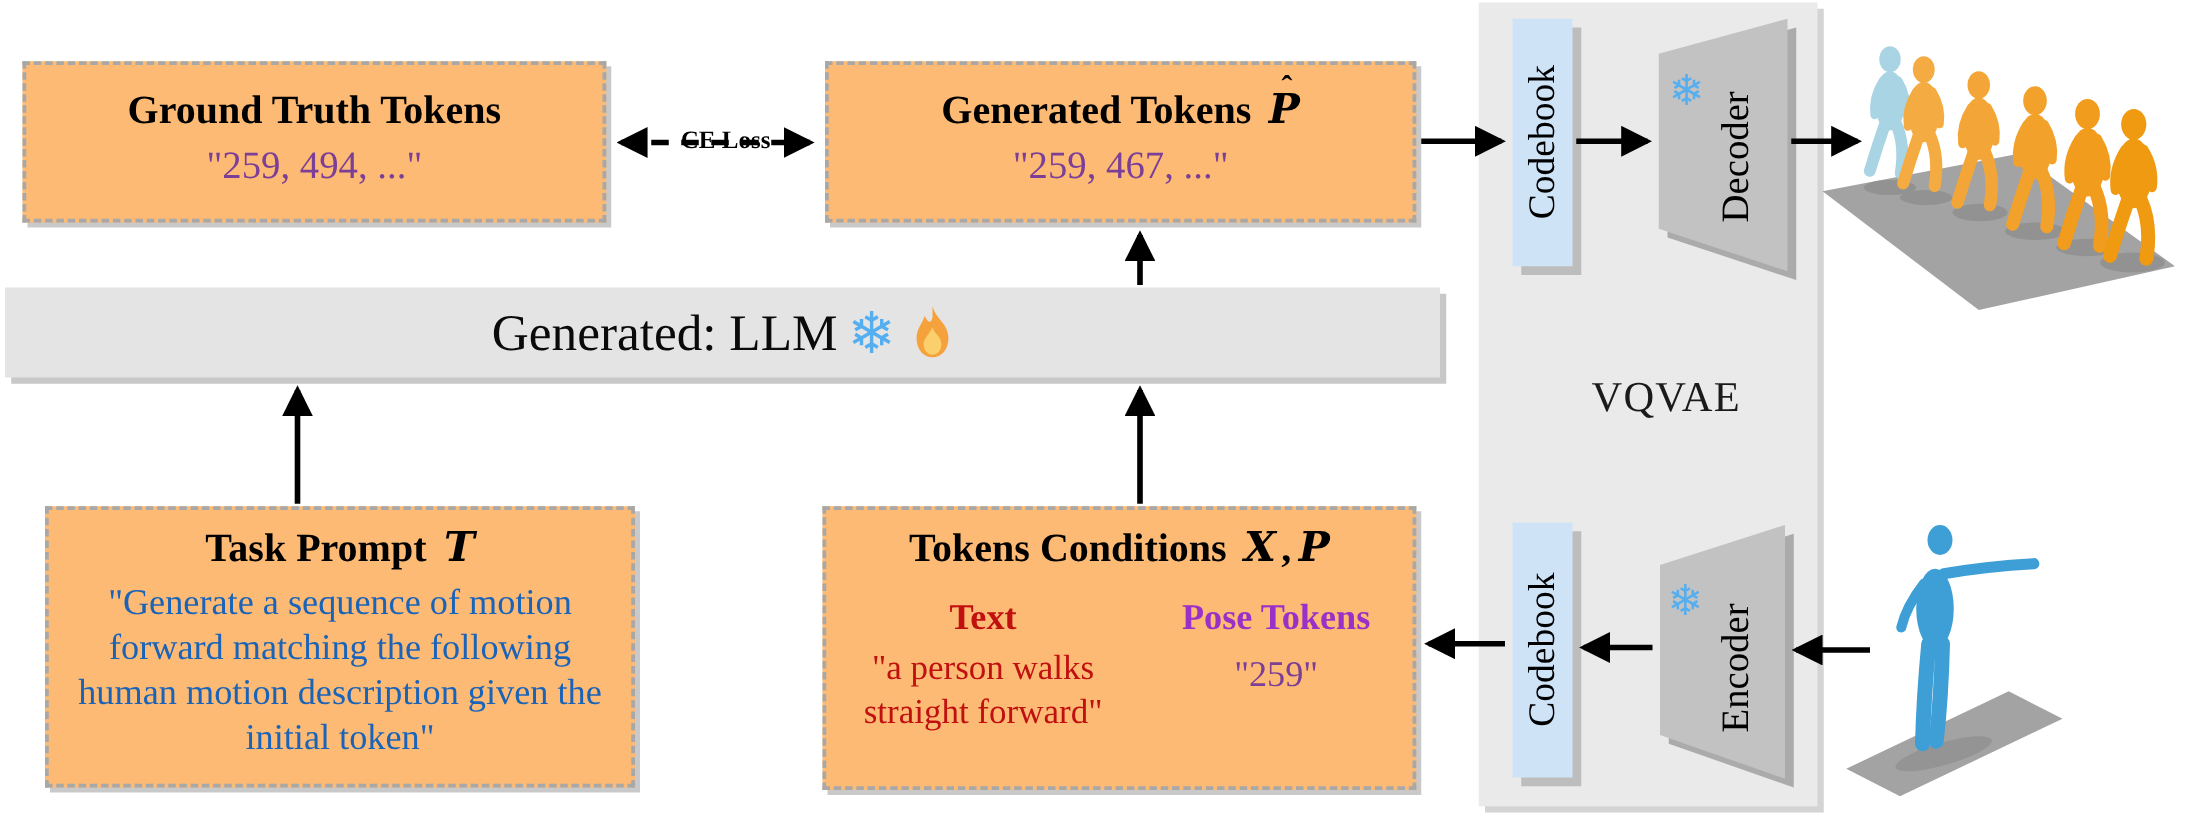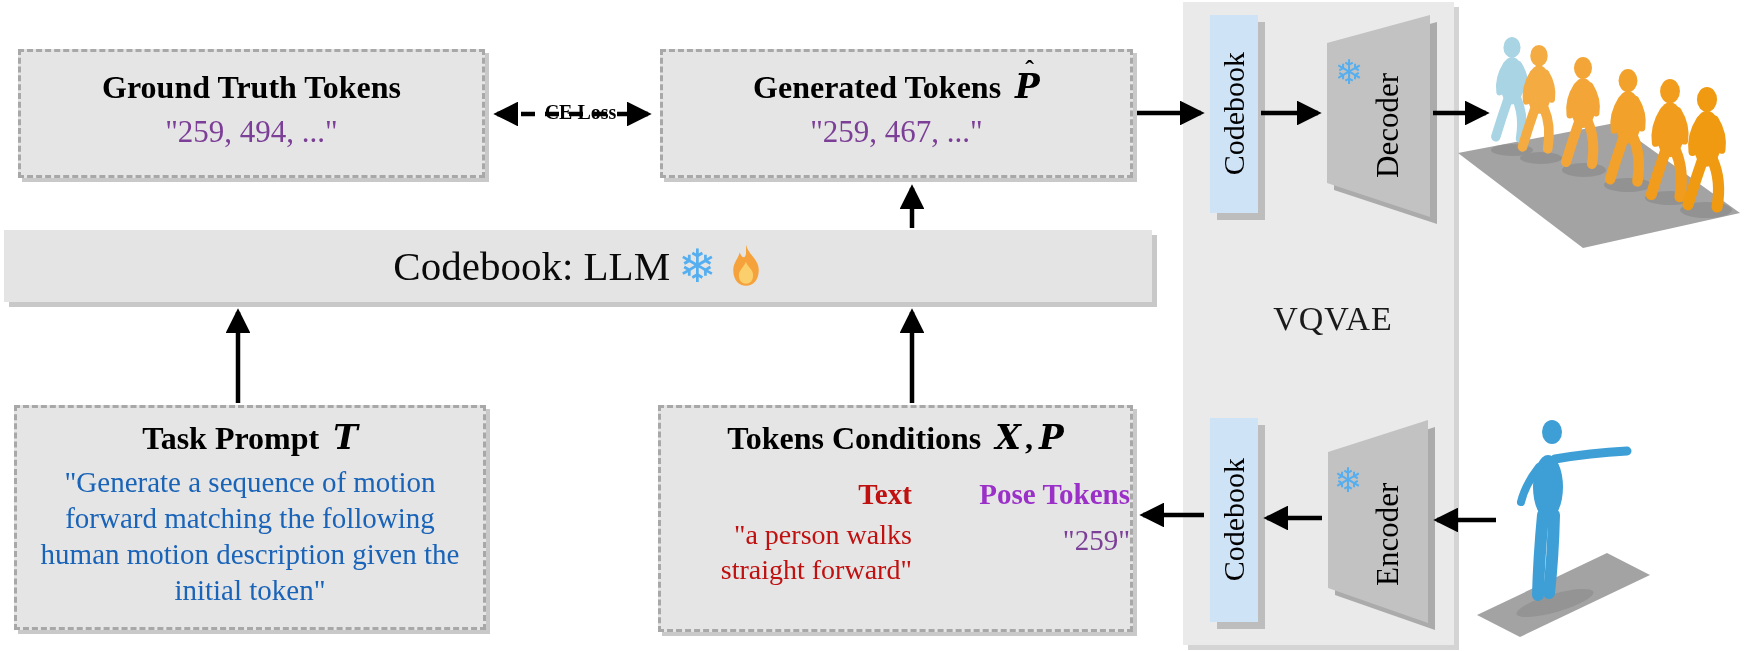--- a/index.html
+++ b/index.html
@@ -24,39 +24,39 @@
     writing-mode:vertical-rl;transform:rotate(180deg);
     font-size:30px;color:#000;
   }
   .codebook.top{left:1210px;top:15px;height:198px;}
   .codebook.bottom{left:1210px;top:418px;height:204px;}
   .trap-svg{position:absolute;width:124px;height:224px;}
   .trap-svg.decoder{left:1318px;top:6px;}
   .trap-svg.encoder{left:1318px;top:410px;}
   
   .dashed-box{
-    position:absolute;background:#e5e5e5;border:3px dashed #a8a8a8;
+    position:absolute;background:#fdba74;border:3px dashed #a8a8a8;
     box-shadow:4px 4px 0 #c9c9c9;box-sizing:border-box;
     display:flex;flex-direction:column;align-items:center;
   }
   .box-gt{left:18px;top:49px;width:467px;height:129px;padding-top:17px;}
   .box-gen{left:660px;top:49px;width:473px;height:129px;padding-top:17px;}
-  .box-task{left:14px;top:405px;width:472px;height:225px;padding-top:12px;}
+  .box-task{left:36px;top:405px;width:472px;height:225px;padding-top:12px;}
   .box-ctrl{left:658px;top:405px;width:475px;height:227px;padding-top:12px;}
   .box-title{font-weight:bold;font-size:32px;line-height:36px;color:#000;display:flex;align-items:baseline;gap:14px;}
   .tokens-line{font-size:31px;margin-top:9px;color:#7c3f97;}
   .cal{font-style:italic;font-family:"DejaVu Serif",serif;font-weight:600;font-size:33px;}
   .hatwrap{position:relative;display:inline-block;}
   .hatwrap .hat{
     position:absolute;top:-17px;left:58%;transform:translateX(-50%);
     font-size:26px;font-weight:bold;font-style:normal;
   }
   .task-lines{margin-top:8px;text-align:center;font-size:29px;line-height:36px;color:#1963b8;}
   .ctrl-columns{display:flex;width:100%;margin-top:22px;}
-  .ctrl-col{flex:1;text-align:right;}
+  .ctrl-col{flex:1;text-align:center;}
   .ctrl-col.textcol{flex:1.15;}
   .cond-label{font-weight:bold;font-size:29px;}
   .cond-label.red{color:#c01010;}
   .cond-label.purple{color:#9a30c8;}
   .cond-value{font-size:28px;line-height:35px;margin-top:6px;}
   .cond-value.red{color:#c01010;}
   .cond-value.purple{color:#7c3f97;font-size:29px;margin-top:12px;}
   
   .ce-loss{
     position:absolute;left:513px;top:68px;width:135px;text-align:center;
@@ -138,21 +138,21 @@
       <span>Generated Tokens</span>
       <span class="hatwrap">
         <span class="hat">ˆ</span>
         <span class="cal">P</span>
       </span>
     </div>
     <div class="tokens-line">"259, 467, ..."</div>
   </div>
 
   <div class="mgpt-bar">
-    <span>Codebook: LLM</span>
+    <span>Generated: LLM</span>
     <span class="snowflake bar-size">❄</span>
     <svg class="flame-svg" viewBox="0 0 24 30">
       <path d="M12,0 C13.5,7 21,10 21,18 C21,25 17,29 12,29 C7,29 3,25 3,18 C3,13 6,10.5 7.6,5.5 C9,9 11,10.5 12,6.5 Z" fill="#f6a23c"></path>
       <path d="M12,12 C13,16 17,17 17,21.5 C17,25.5 14.5,27.5 12,27.5 C9.5,27.5 7,25.5 7,21.5 C7,18 10,16.5 12,12 Z" fill="#fbd06c"></path>
     </svg>
   </div>
 
   <div class="dashed-box box-task">
     <div class="box-title">
       <span>Task Prompt</span>

